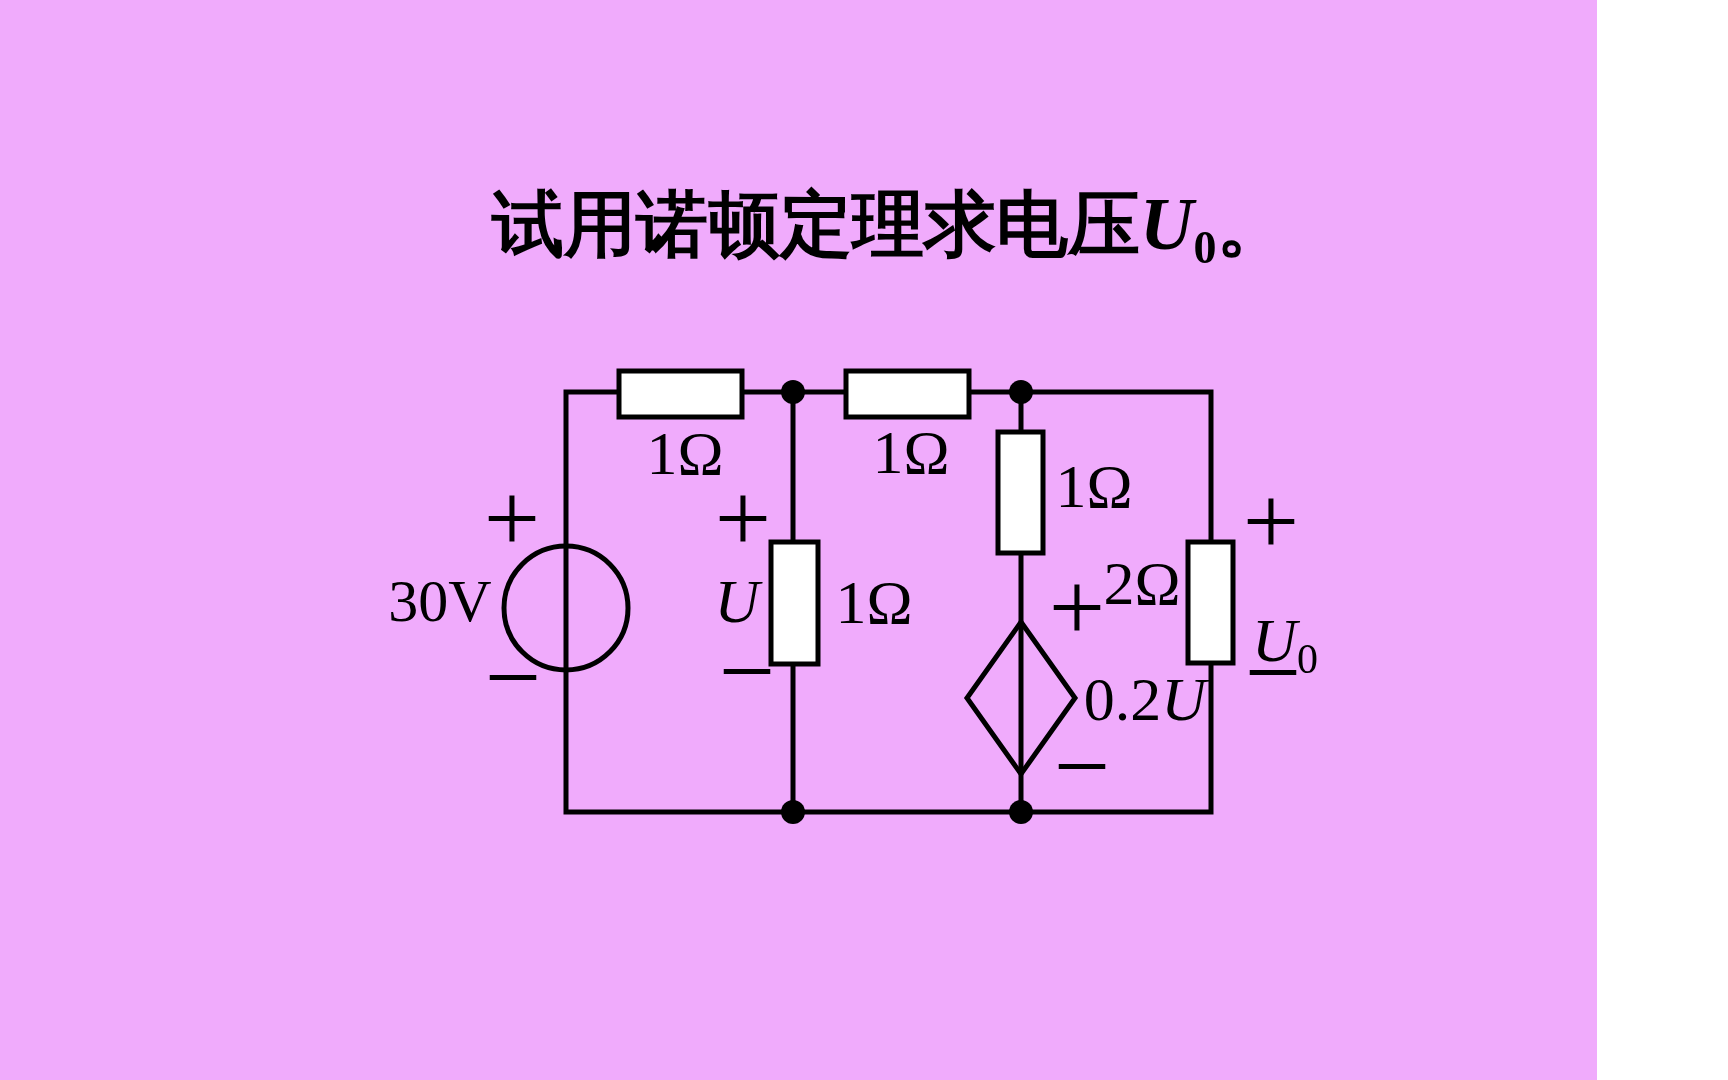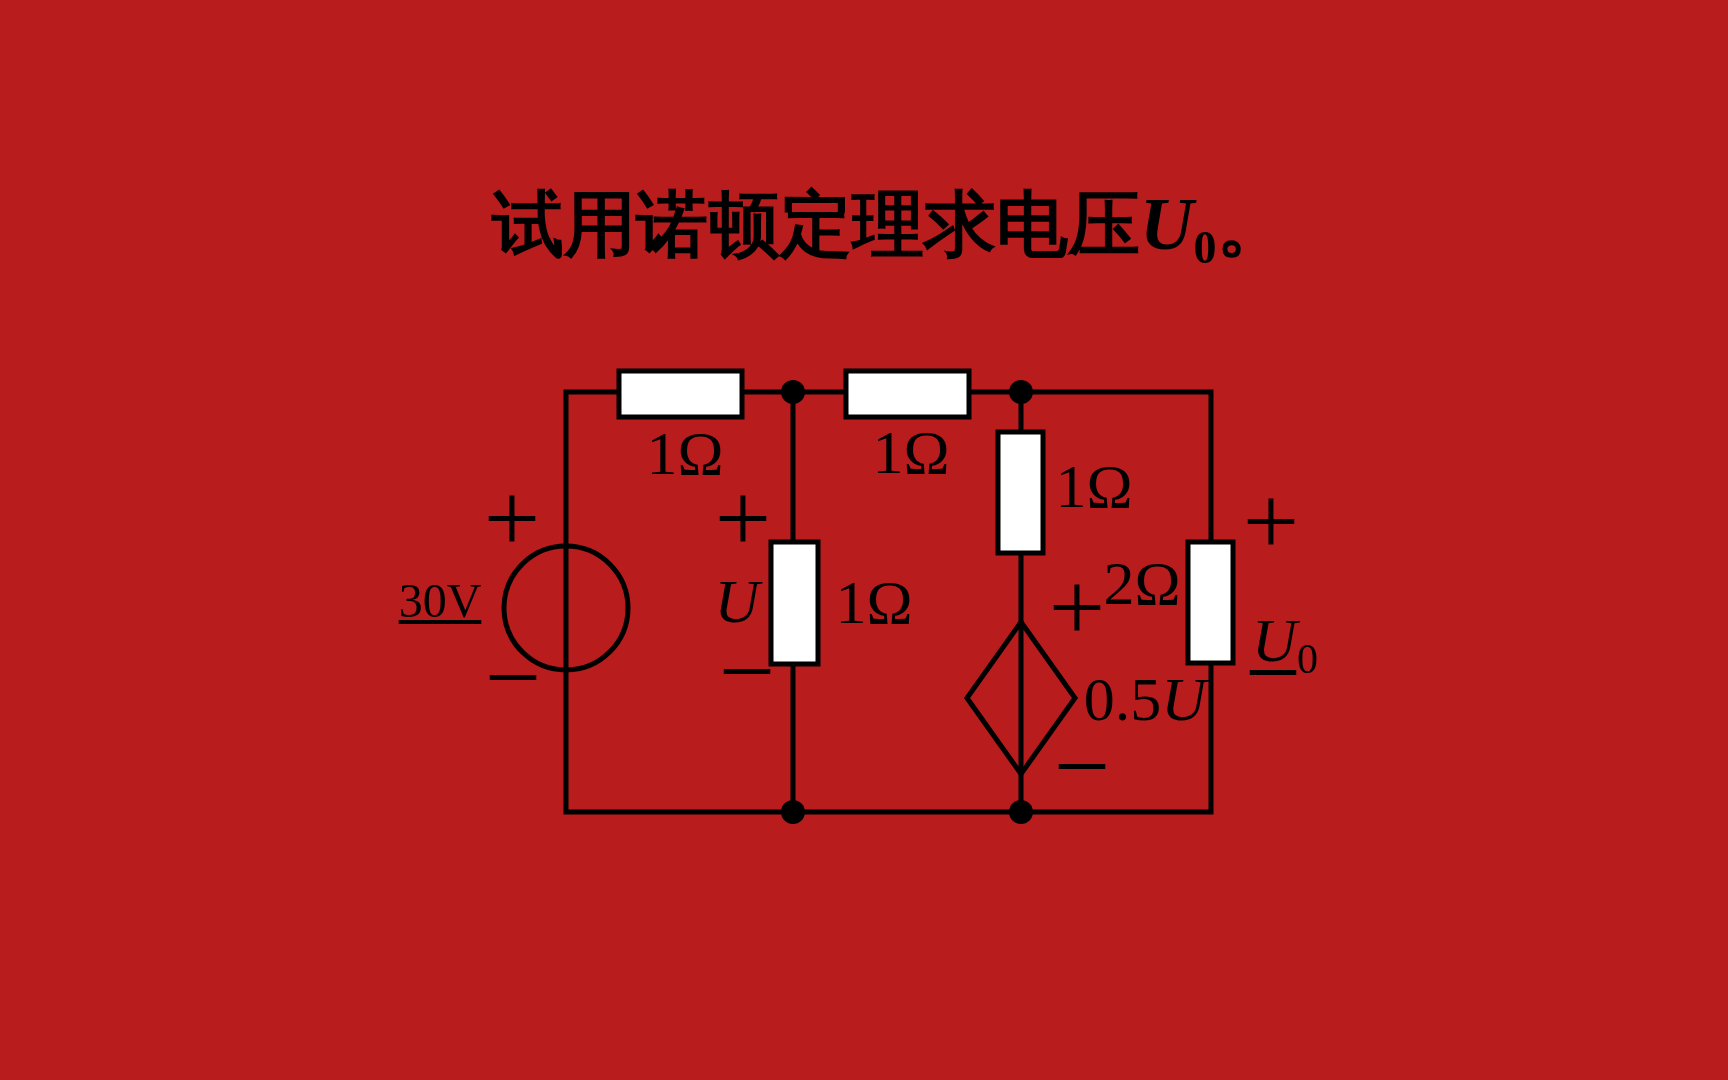--- a/index.html
+++ b/index.html
@@ -2,23 +2,23 @@
 <html><head>
 <meta charset="utf-8">
 <style>
   html, body {
     margin: 0;
     padding: 0;
     background: #ffffff;
   }
   .page {
     position: relative;
-    width: 1728px;
+    width: 1597px;
     height: 1080px;
-    background: #b91c1c;
+    background: #f0abfc;
     overflow: hidden;
     font-family: "Liberation Serif", serif;
     color: #000000;
   }
   .page-title {
     position: absolute;
     left: 492px;
     top: 186px;
     font-family: "DejaVu Sans", sans-serif;
     font-weight: bold;
@@ -48,21 +48,21 @@
   }
   .lbl {
     position: absolute;
     transform: translate(-50%, -50%);
     font-family: "Liberation Serif", serif;
     font-size: 62px;
     line-height: 1;
     white-space: nowrap;
     color: #000000;
   }
-  .lbl.big { font-size: 48px; text-decoration: underline; }
+  .lbl.big { font-size: 60px; }
   .ital { font-style: italic; }
   .sub0 {
     font-size: 42px;
     vertical-align: -12px;
     line-height: 0;
   }
   .sign {
     position: absolute;
     transform: translate(-50%, -50%);
     font-family: "Liberation Serif", serif;
@@ -119,21 +119,21 @@
 
   <div class="sign" style="left:743px; top:519px;">+</div>
   <div class="lbl ital" style="left:737px; top:601px;">U</div>
   <div class="sign" style="left:747px; top:672px;">−</div>
 
   <div class="sign" style="left:512px; top:519px;">+</div>
   <div class="sign" style="left:513px; top:678px;">−</div>
 
   <div class="sign" style="left:1077px; top:608px;">+</div>
   <div class="lbl" style="left:1145px; top:699px;">
-    <span>0.5</span><span class="ital">U</span>
+    <span>0.2</span><span class="ital">U</span>
   </div>
   <div class="sign" style="left:1082px; top:767px;">−</div>
 
   <div class="sign" style="left:1271px; top:522px;">+</div>
   <div class="lbl ital" style="left:1285px; top:640px;">
     <span>U</span><span class="sub0" style="font-style:normal;">0</span>
   </div>
   <div class="sign" style="left:1273px; top:673px;">−</div>
 
 </div>

